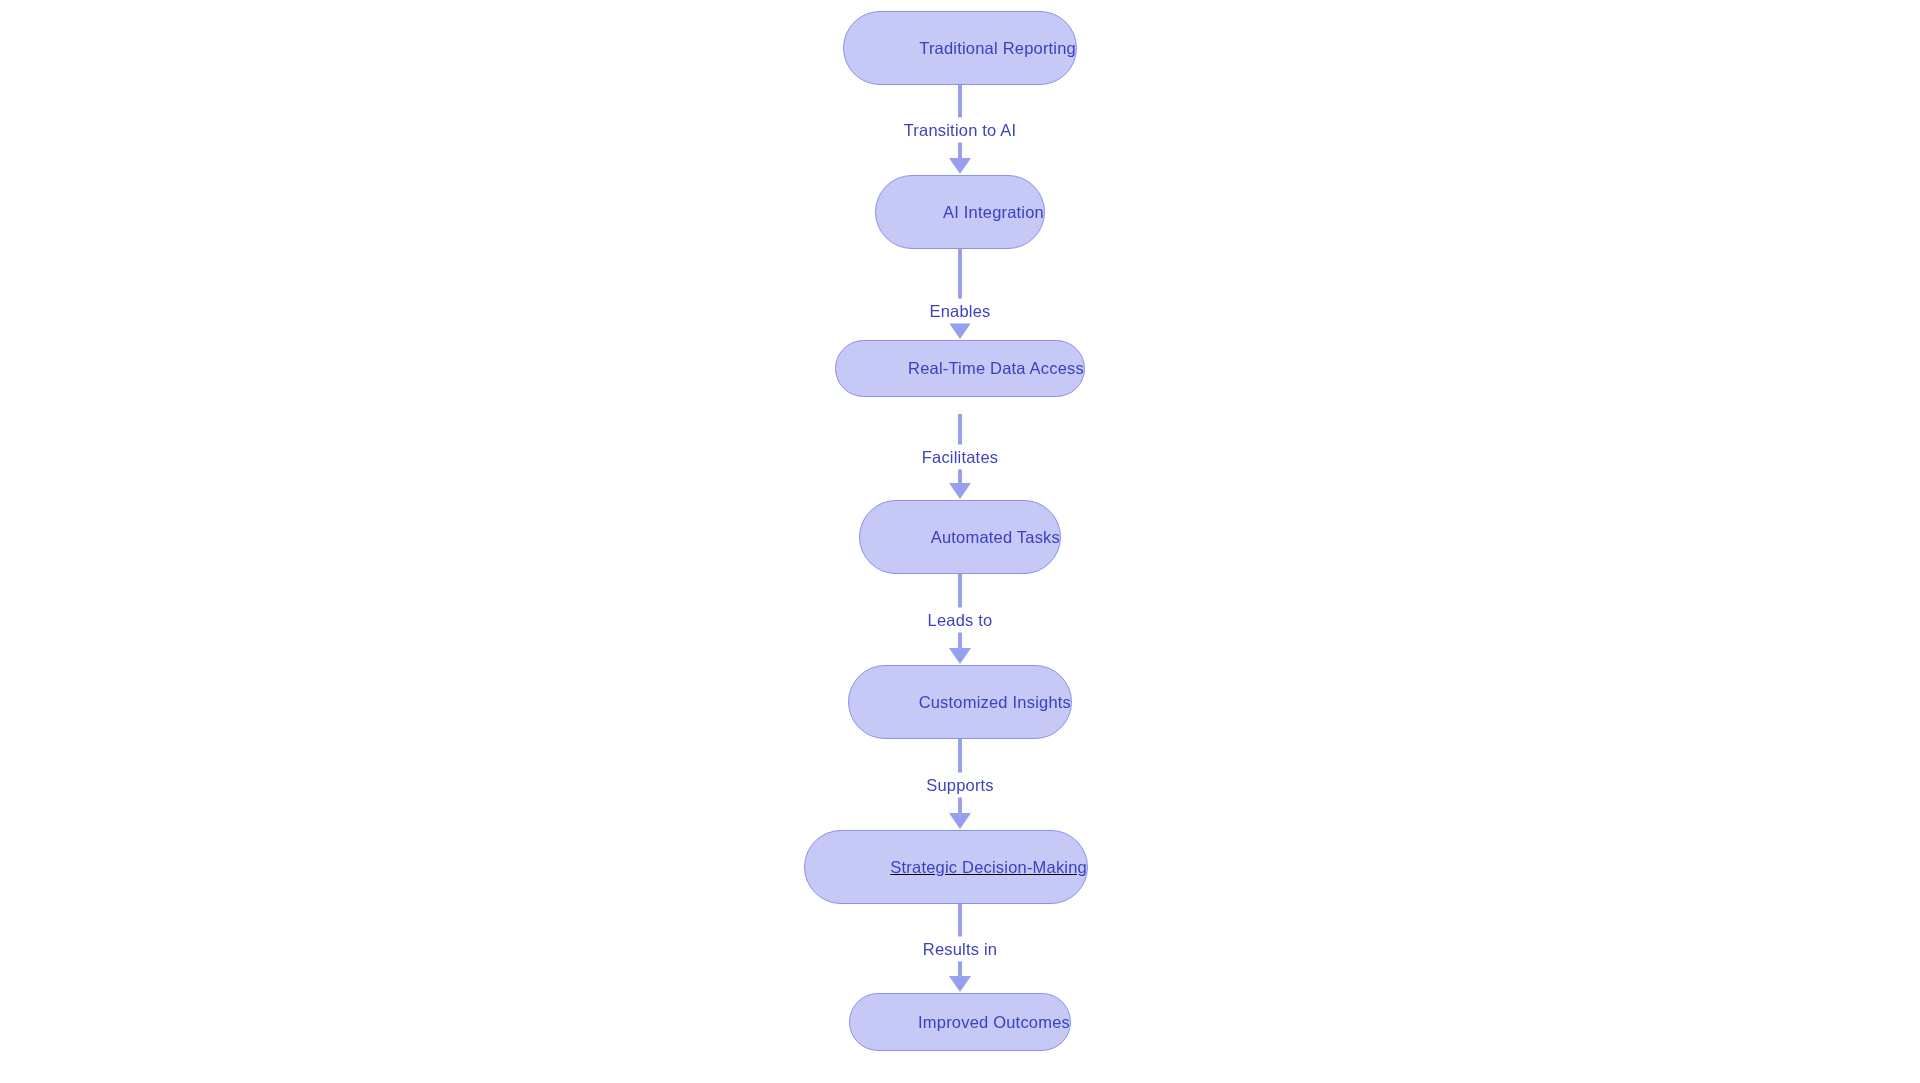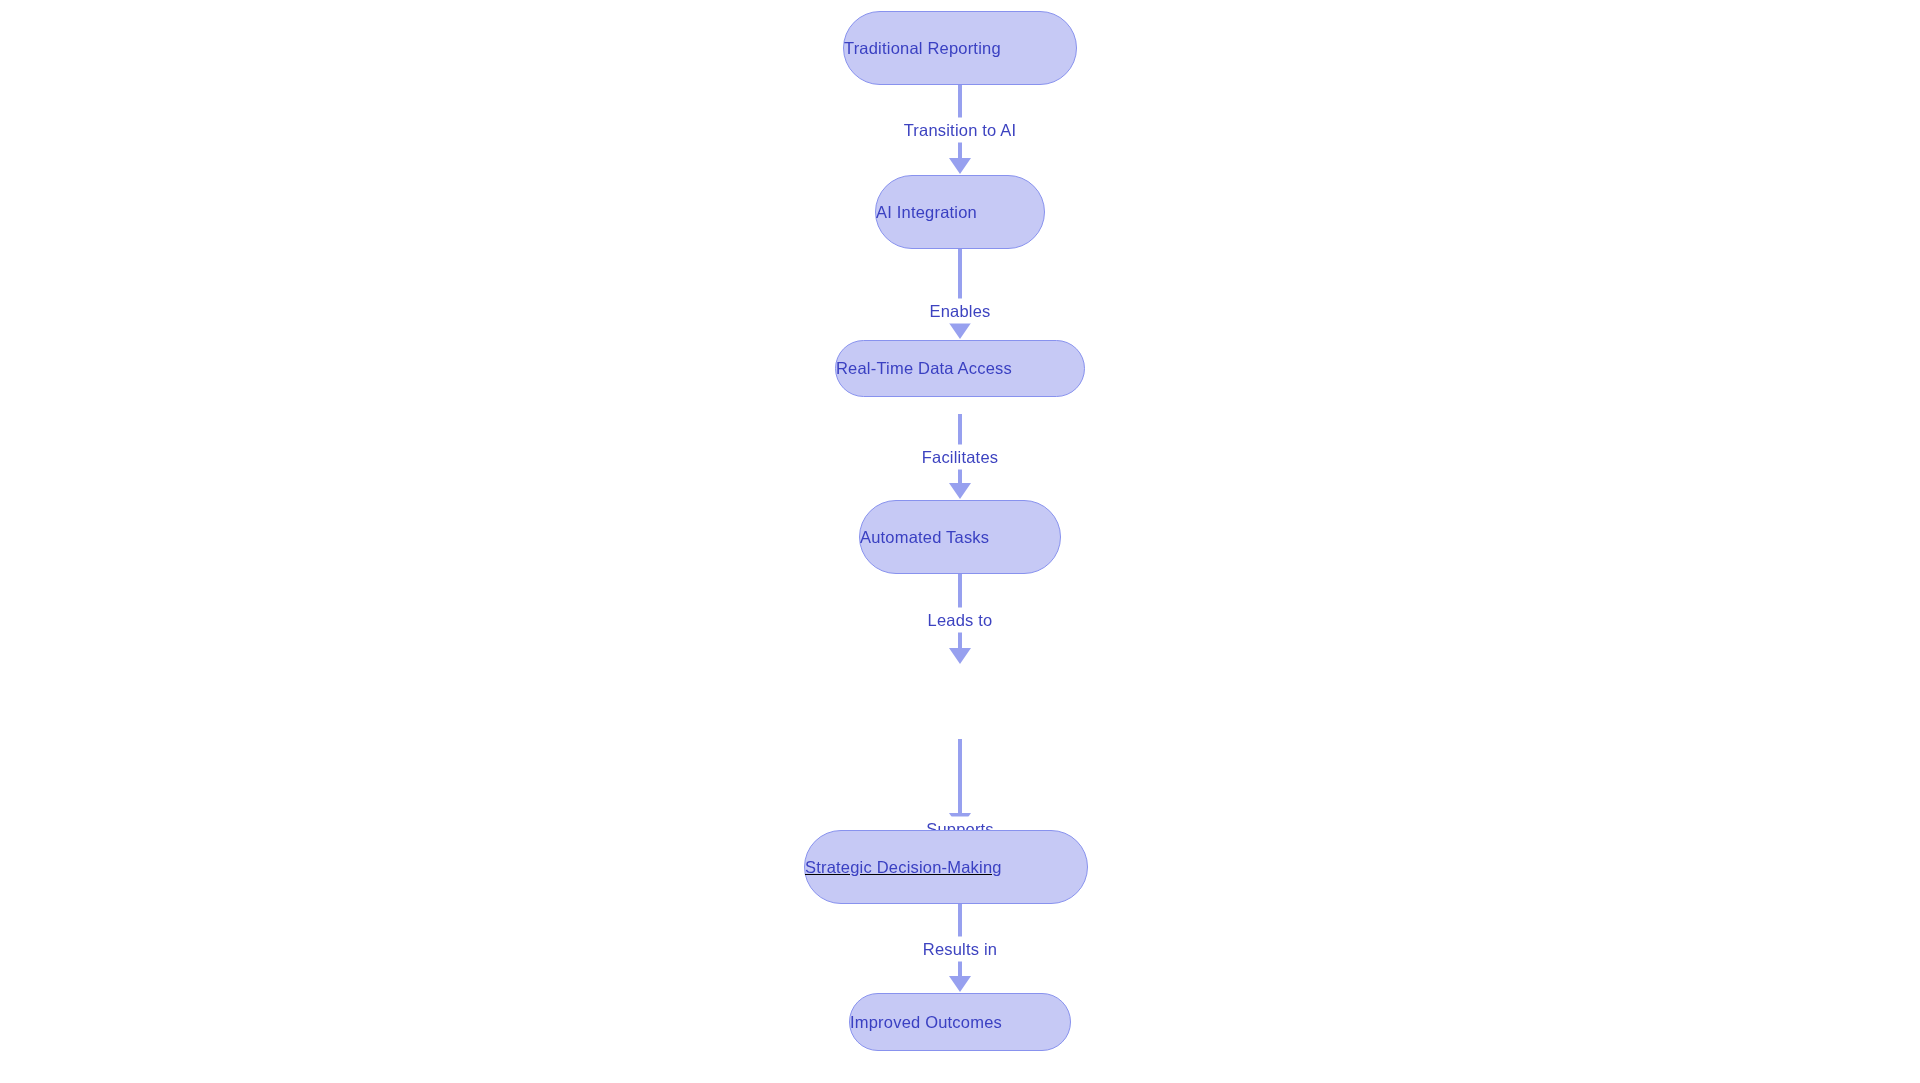--- a/index.html
+++ b/index.html
@@ -16,21 +16,21 @@
     font-family: "Liberation Sans", "DejaVu Sans", sans-serif;
   }
   .node {
     position: absolute;
     box-sizing: border-box;
     background: var(--node-fill);
     border: 1.5px solid var(--node-border);
     border-radius: 38px;
     display: flex;
     align-items: center;
-    justify-content: flex-start;
+    justify-content: flex-end;
     z-index: 3;
   }
   .node-label {
     color: var(--node-text);
     font-size: 16.5px;
     letter-spacing: 0.2px;
     white-space: nowrap;
   }
   .edge-line {
     position: absolute;
@@ -68,37 +68,40 @@
     </div>
     <div class="node" style="left: 875px; top: 175px; width: 170px; height: 74px;">
       <span class="node-label">AI Integration</span>
     </div>
     <div class="node" style="left: 835px; top: 340px; width: 250px; height: 57px;">
       <span class="node-label">Real-Time Data Access</span>
     </div>
     <div class="node" style="left: 859px; top: 500px; width: 202px; height: 74px;">
       <span class="node-label">Automated Tasks</span>
     </div>
+    <div class="node" style="left: 848px; top: 665px; width: 224px; height: 74px;">
+      <span class="node-label">Customized Insights</span>
+    </div>
     <div class="node" style="left: 804px; top: 830px; width: 284px; height: 74px; text-decoration: underline;">
       <span class="node-label">Strategic Decision-Making</span>
     </div>
     <div class="node" style="left: 849px; top: 993px; width: 222px; height: 58px;">
       <span class="node-label">Improved Outcomes</span>
     </div>
     <div class="edge-line" style="left: 958.25px; top: 85px; height: 76px;"></div>
     <div class="edge-arrowhead" style="left: 949px; top: 158px;"></div>
     <div class="edge-label" style="left: 960px; top: 130px;">Transition to AI</div>
     <div class="edge-line" style="left: 958.25px; top: 249px; height: 77px;"></div>
     <div class="edge-arrowhead" style="left: 949px; top: 323px;"></div>
     <div class="edge-label" style="left: 960px; top: 294.5px; margin-top: 16px;">Enables</div>
     <div class="edge-line" style="left: 958.25px; top: 414px; height: 72px;"></div>
     <div class="edge-arrowhead" style="left: 949px; top: 483px;"></div>
     <div class="edge-label" style="left: 960px; top: 457px;">Facilitates</div>
     <div class="edge-line" style="left: 958.25px; top: 574px; height: 77px;"></div>
     <div class="edge-arrowhead" style="left: 949px; top: 648px;"></div>
     <div class="edge-label" style="left: 960px; top: 619.5px;">Leads to</div>
     <div class="edge-line" style="left: 958.25px; top: 739px; height: 77px;"></div>
     <div class="edge-arrowhead" style="left: 949px; top: 813px;"></div>
-    <div class="edge-label" style="left: 960px; top: 784.5px; margin-top: 44px;">Supports</div>
+    <div class="edge-label" style="left: 960px; top: 784.5px;">Supports</div>
     <div class="edge-line" style="left: 958.25px; top: 904px; height: 75px;"></div>
     <div class="edge-arrowhead" style="left: 949px; top: 976px;"></div>
     <div class="edge-label" style="left: 960px; top: 948.5px;">Results in</div>
   </div>
 
 </body></html>

